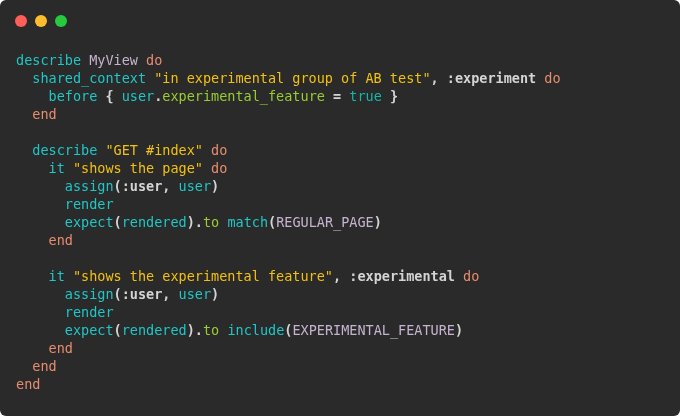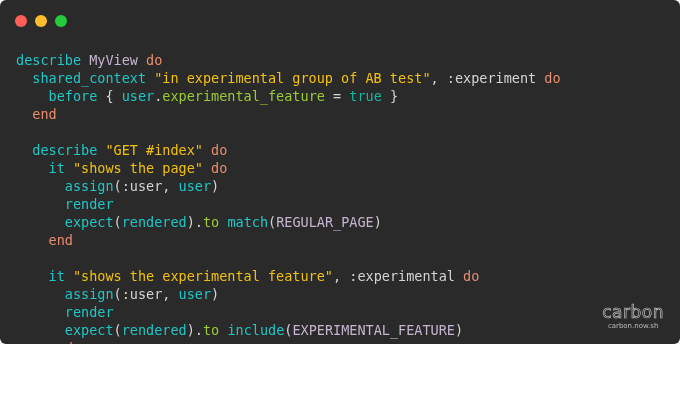--- a/index.html
+++ b/index.html
@@ -1,33 +1,33 @@
 <!DOCTYPE html>
 <html><head>
 <meta charset="utf-8">
 <style>
   html, body { margin:0; padding:0; background:#ffffff; }
   body { width:680px; height:416px; overflow:hidden; position:relative; }
   .window {
-    position:absolute; left:0; top:0; width:680px; height:344px;
+    position:absolute; left:0; top:0; width:680px; height:416px;
     background:#2a2a2a; border-radius:6px; overflow:hidden;
   }
   .dots { position:absolute; left:15px; top:15px; display:flex; gap:8px; }
   .dot { width:12px; height:12px; border-radius:50%; }
   .code {
     position:absolute; left:16px; top:51px; margin:0;
     font-family:"DejaVu Sans Mono", monospace; font-size:13.5px; line-height:18px;
     color:#d8d8d8; white-space:pre;
   }
   .line { height:18px; }
   .t-kw { color:#e98c6f; }
   .t-fn { color:#1fc7c7; }
   .t-str { color:#f2c10f; }
   .t-const { color:#c5b3cf; }
-  .t-plain { color:#d4d4d4; }
+  .t-plain { color:#d4d4d4;font-weight:bold; }
   .t-meth { color:#9acd32; }
   .t-bool { color:#14b8a6; }
   .watermark {
     position:absolute; right:16px; bottom:14px; text-align:center;
     font-family:"DejaVu Sans", sans-serif; color:#8a8a8a;
   }
   .wm-logo {
     font-size:17px; letter-spacing:0.5px; color:transparent;
     -webkit-text-stroke:0.7px #bdbdbd; line-height:18px;
   }
@@ -38,17 +38,13 @@
 
 <div class="window">
   <div class="dots">
     <div class="dot" style="background: rgb(255, 95, 86);"></div>
     <div class="dot" style="background: rgb(255, 189, 46);"></div>
     <div class="dot" style="background: rgb(39, 201, 63);"></div>
   </div>
 
   <div class="code" id="code"><div class="line"><span class="t-fn">describe</span><span class="t-const"> MyView </span><span class="t-kw">do</span></div><div class="line"><span class="t-fn">  shared_context </span><span class="t-str">"in experimental group of AB test"</span><span class="t-plain">, :experiment </span><span class="t-kw">do</span></div><div class="line"><span class="t-fn">    before </span><span class="t-plain">{ </span><span class="t-fn">user</span><span class="t-plain">.</span><span class="t-meth">experimental_feature</span><span class="t-plain"> = </span><span class="t-bool">true</span><span class="t-plain"> }</span></div><div class="line"><span class="t-kw">  end</span></div><div class="line"> </div><div class="line"><span class="t-fn">  describe </span><span class="t-str">"GET #index"</span><span class="t-kw"> do</span></div><div class="line"><span class="t-fn">    it </span><span class="t-str">"shows the page"</span><span class="t-kw"> do</span></div><div class="line"><span class="t-fn">      assign</span><span class="t-plain">(:user, </span><span class="t-fn">user</span><span class="t-plain">)</span></div><div class="line"><span class="t-fn">      render</span></div><div class="line"><span class="t-fn">      expect</span><span class="t-plain">(</span><span class="t-fn">rendered</span><span class="t-plain">).</span><span class="t-meth">to</span><span class="t-plain"> </span><span class="t-fn">match</span><span class="t-plain">(</span><span class="t-const">REGULAR_PAGE</span><span class="t-plain">)</span></div><div class="line"><span class="t-kw">    end</span></div><div class="line"> </div><div class="line"><span class="t-fn">    it </span><span class="t-str">"shows the experimental feature"</span><span class="t-plain">, :experimental </span><span class="t-kw">do</span></div><div class="line"><span class="t-fn">      assign</span><span class="t-plain">(:user, </span><span class="t-fn">user</span><span class="t-plain">)</span></div><div class="line"><span class="t-fn">      render</span></div><div class="line"><span class="t-fn">      expect</span><span class="t-plain">(</span><span class="t-fn">rendered</span><span class="t-plain">).</span><span class="t-meth">to</span><span class="t-plain"> </span><span class="t-fn">include</span><span class="t-plain">(</span><span class="t-const">EXPERIMENTAL_FEATURE</span><span class="t-plain">)</span></div><div class="line"><span class="t-kw">    end</span></div><div class="line"><span class="t-kw">  end</span></div><div class="line"><span class="t-kw">end</span></div></div>
 
-  <div class="watermark">
-    <div class="wm-logo">carbon</div>
-    <div class="wm-url">carbon.now.sh</div>
-  </div>
 </div>
 
 </body></html>

